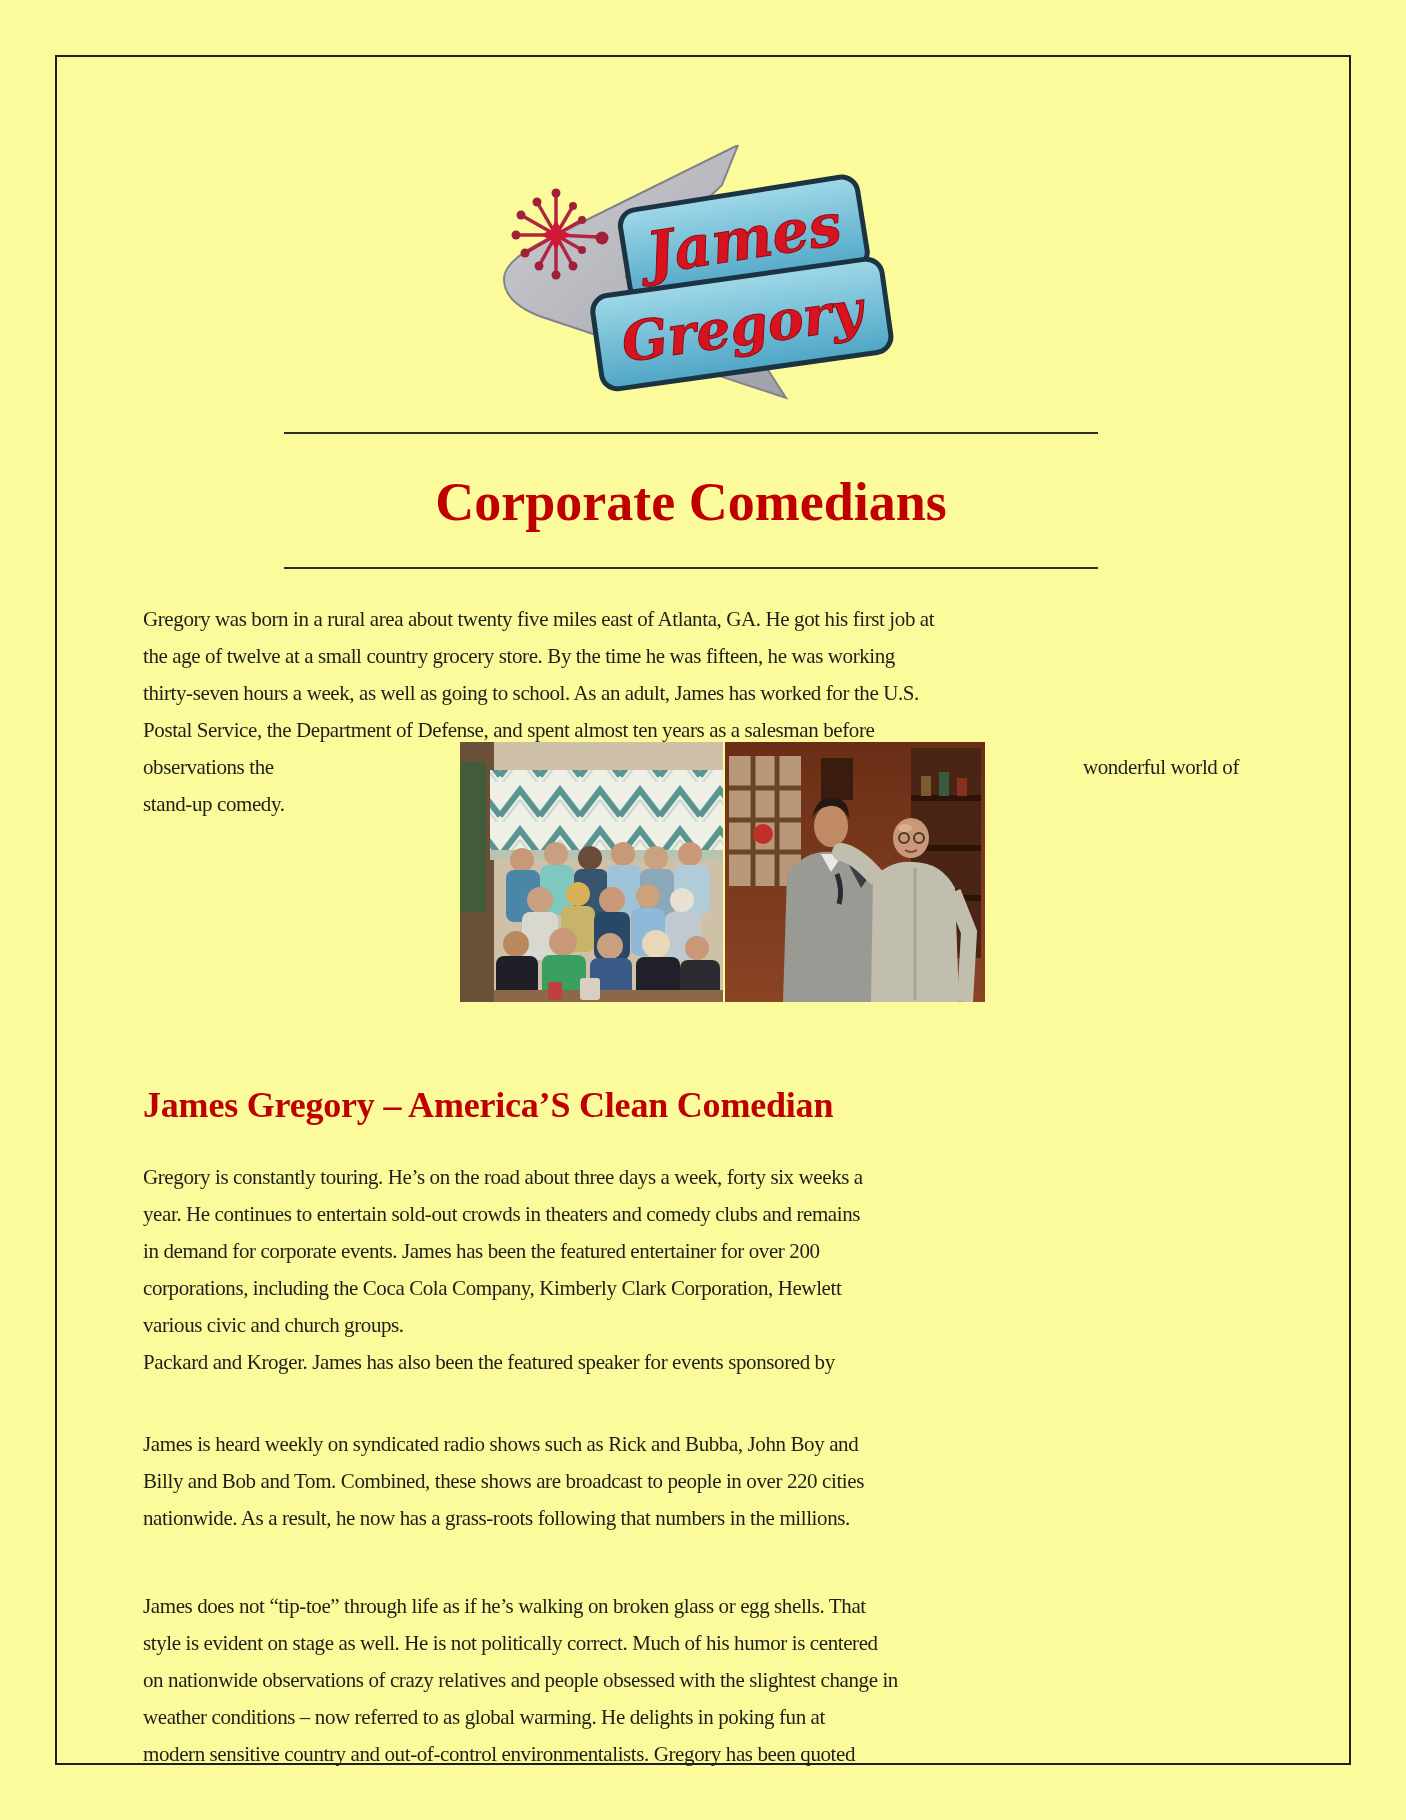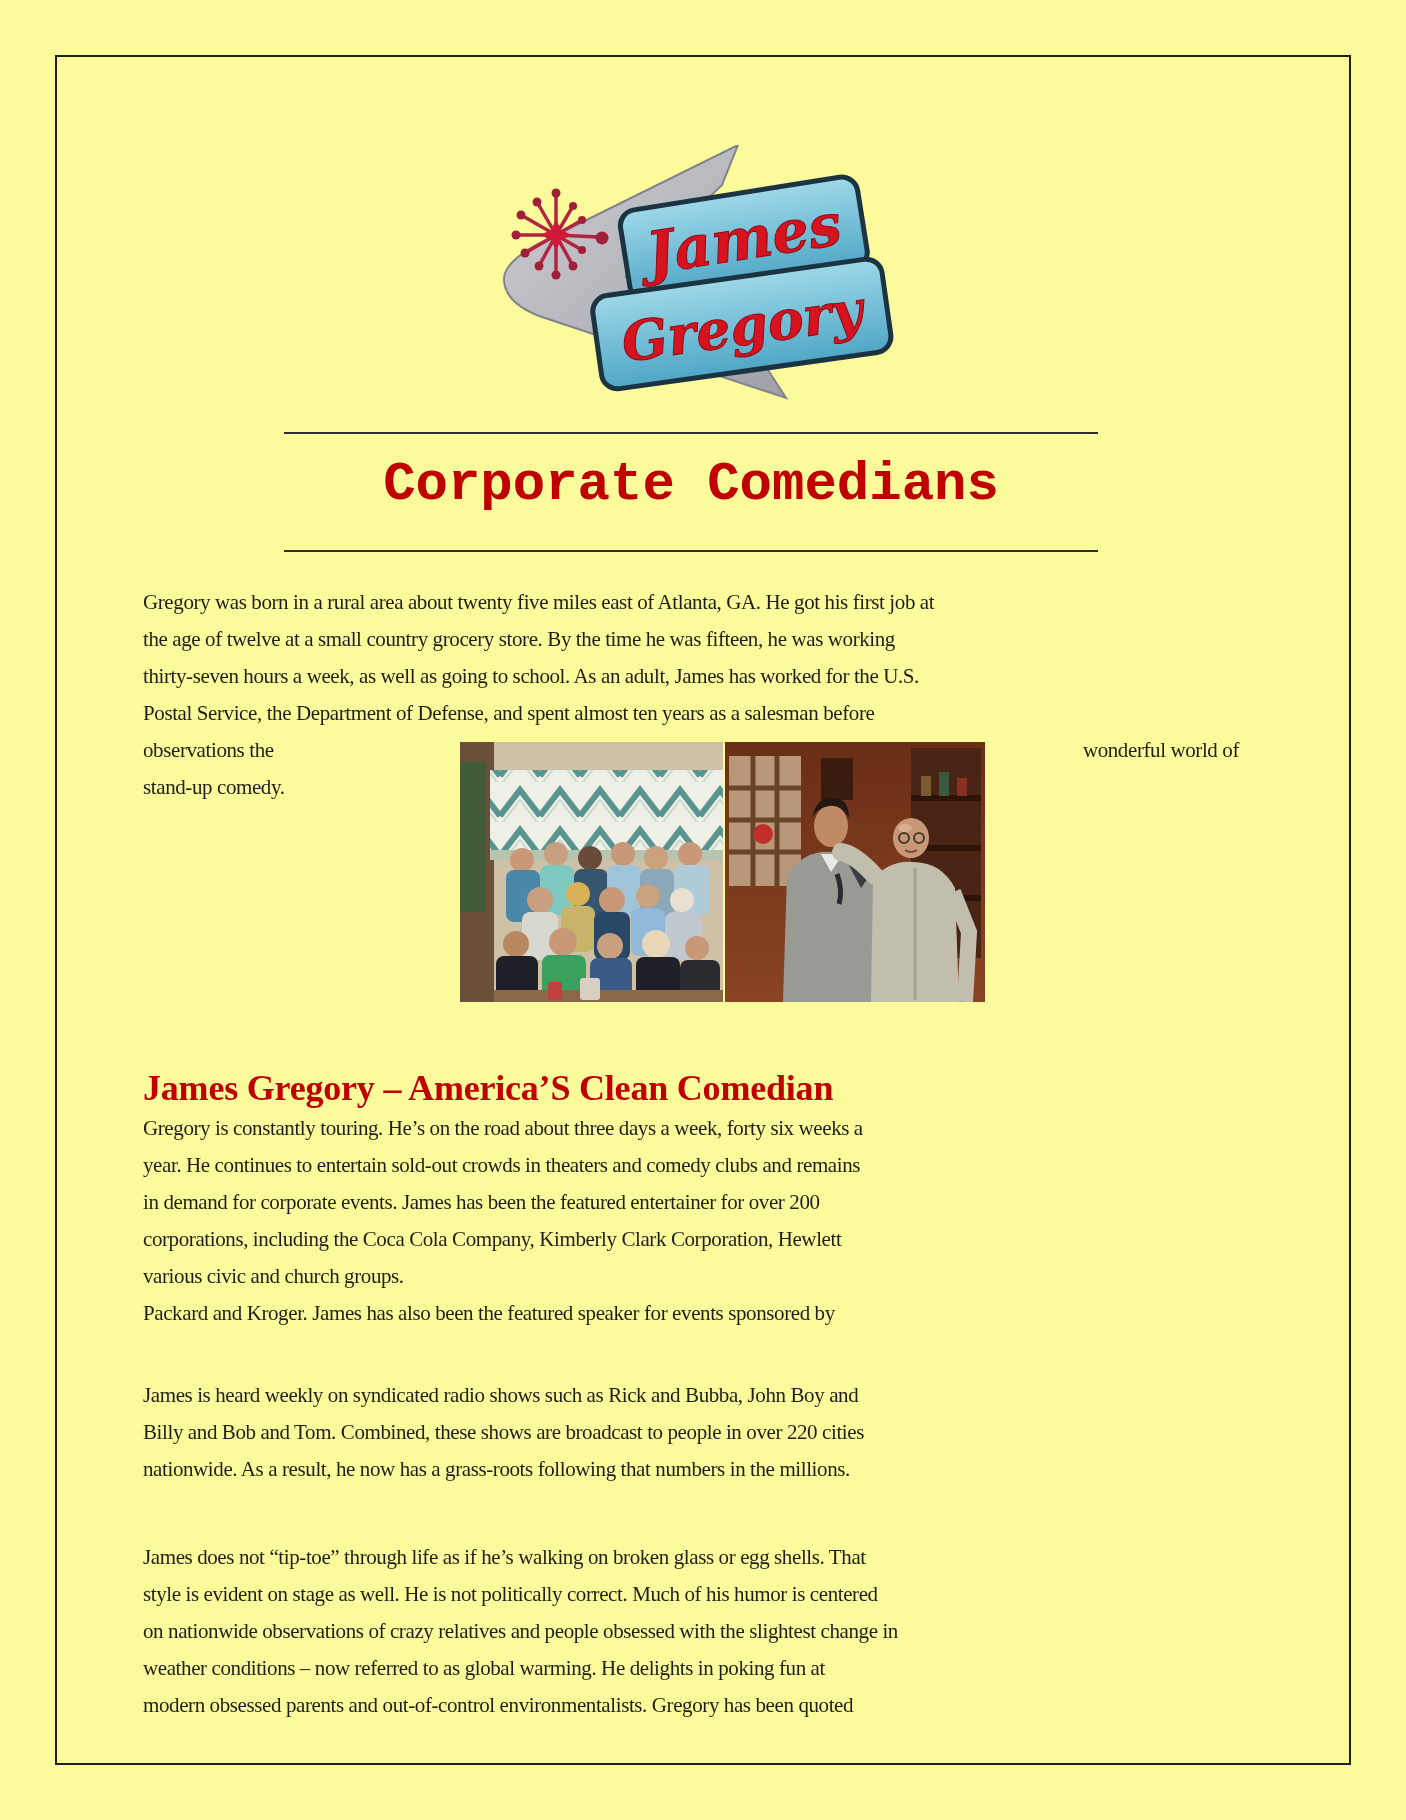--- a/index.html
+++ b/index.html
@@ -25,23 +25,22 @@
   }
   .logo-wrap {
     margin: 88px auto 0;
     width: 410px; height: 255px;
   }
   .title-block {
     width: 814px;
     margin: 32px auto 0;
     border-top: 2px solid #2e2e2e;
     border-bottom: 2px solid #2e2e2e;
-    padding: 20px 0 34px;
+    padding: 37px 0 34px;
     text-align: center;
-    font-family: Liberation Mono, monospace;
   }
   h1 {
     font-size: 54px;
     line-height: 62px;
     font-weight: bold;
     color: #c00000;
   }
   .para { margin-top: 32px; }
   .line {
     font-size: 21px;
@@ -66,21 +65,21 @@
   h2 {
     font-size: 36px;
     line-height: 44px;
     height: 44px;
     font-weight: bold;
     color: #c00000;
     margin-top: 260px;
     letter-spacing: -0.2px;
     white-space: nowrap;
   }
-  .para-2 { }
+  .para-2 { margin-top: 32px; }
   .para-3 { margin-top: 8px;  padding-top: 37px; }
   .para-4 { margin-top: 14px; padding-top: 37px; }
 </style>
 </head>
 <body>
 
 <div class="page">
   <div class="content">
 
     <div class="logo-wrap">
@@ -169,21 +168,21 @@
       <div class="line">James is heard weekly on syndicated radio shows such as Rick and Bubba, John Boy and</div>
       <div class="line">Billy and Bob and Tom. Combined, these shows are broadcast to people in over 220 cities</div>
       <div class="line">nationwide. As a result, he now has a grass-roots following that numbers in the millions.</div>
     </div>
 
     <div class="para-4">
       <div class="line">James does not “tip-toe” through life as if he’s walking on broken glass or egg shells. That</div>
       <div class="line">style is evident on stage as well. He is not politically correct. Much of his humor is centered</div>
       <div class="line">on nationwide observations of crazy relatives and people obsessed with the slightest change in</div>
       <div class="line">weather conditions – now referred to as global warming. He delights in poking fun at</div>
-      <div class="line">modern obsessed parents and out-of-control environmentalists. Gregory has been quoted</div>
+      <div class="line">modern sensitive country and out-of-control environmentalists. Gregory has been quoted</div>
     </div>
   </div>
 
   <div class="photos">
 
     <svg width="263" height="260" viewBox="0 0 263 260">
       <defs>
         <pattern id="zig" width="40" height="40" patternUnits="userSpaceOnUse">
           <rect width="40" height="40" fill="#eef0e6"></rect>
           <path d="M0,34 L20,8 L40,34" fill="none" stroke="#5a9490" stroke-width="6"></path>

